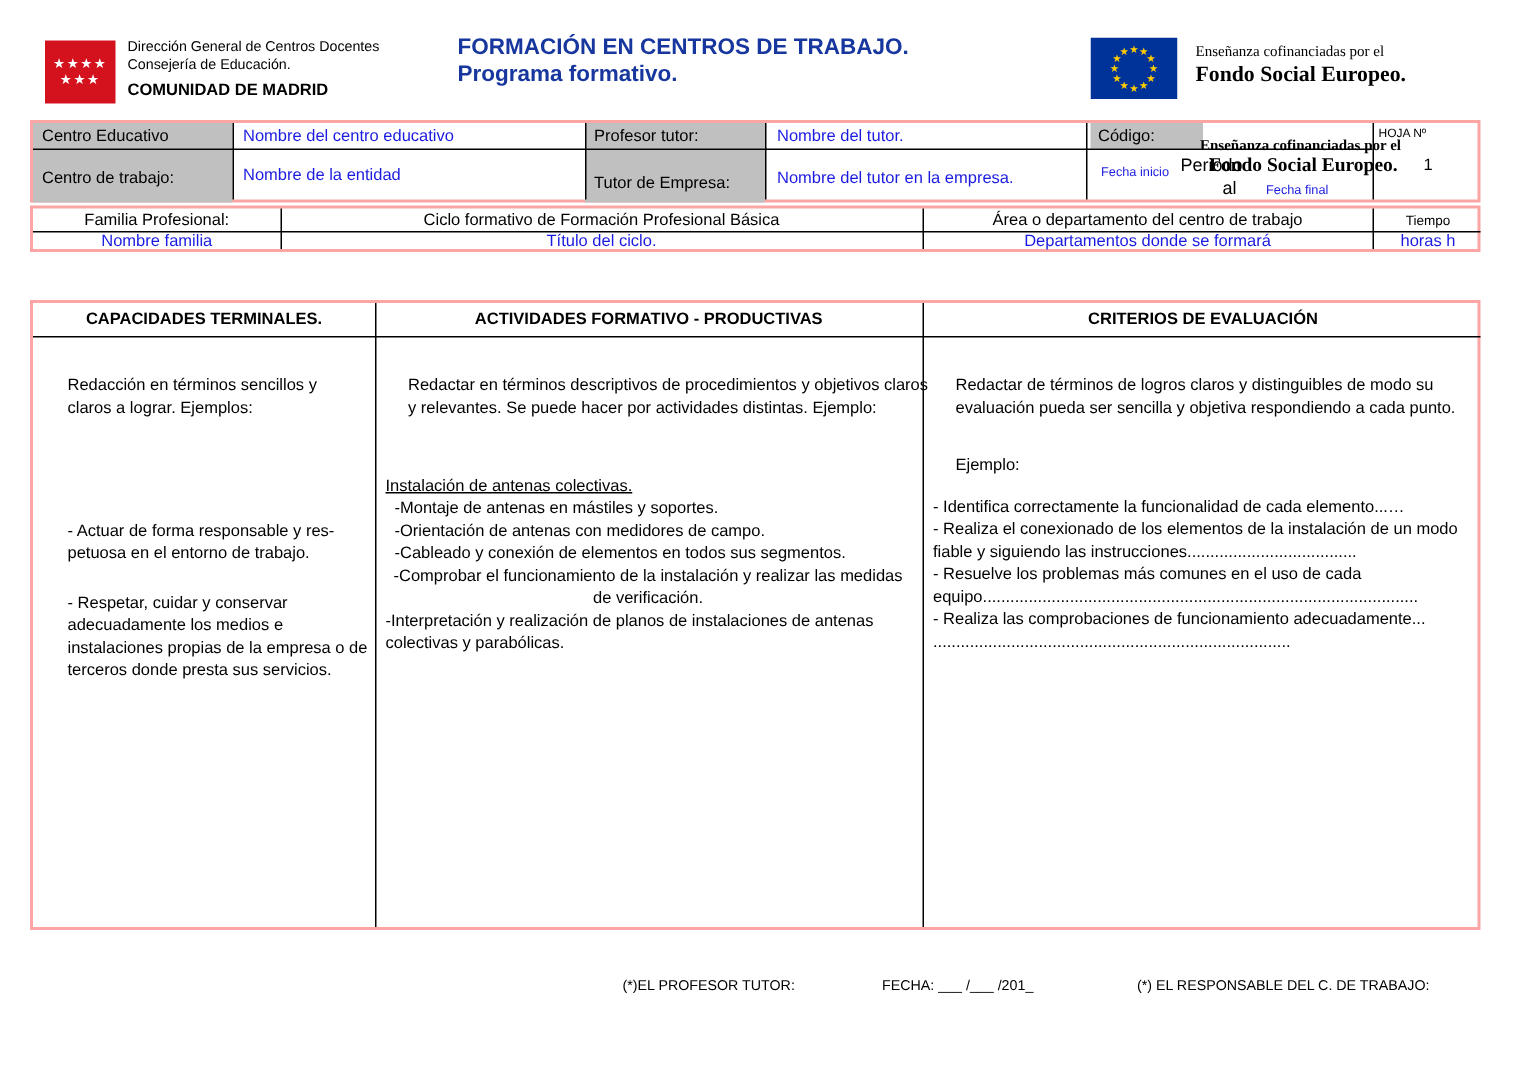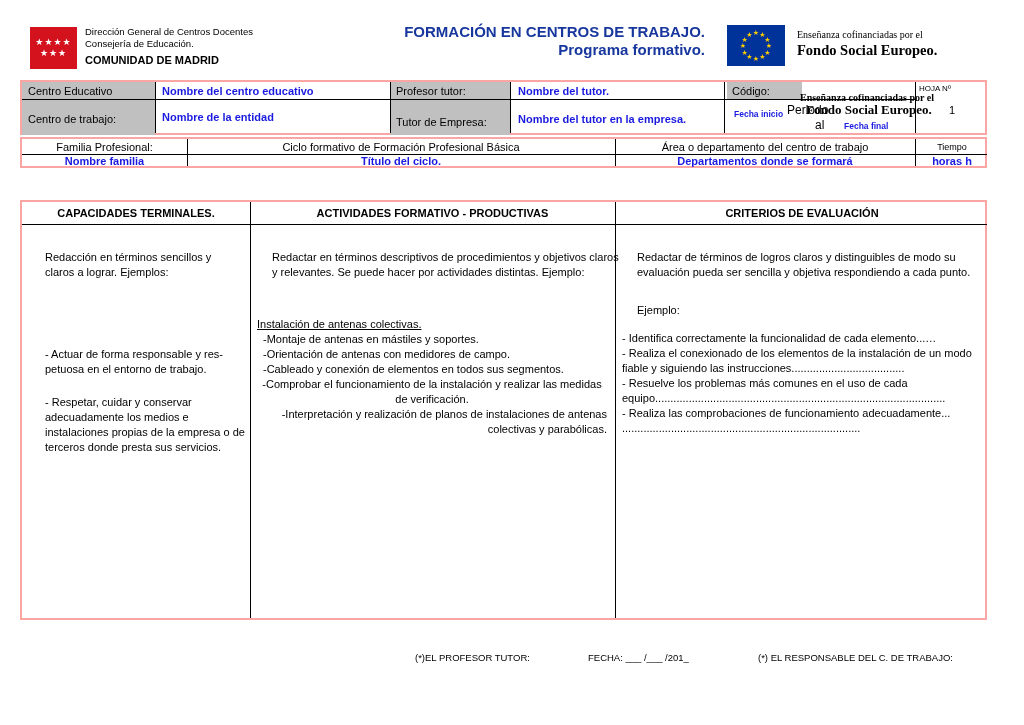--- a/index.html
+++ b/index.html
@@ -5,21 +5,21 @@
   * { margin:0; padding:0; box-sizing:border-box; }
   html,body { width:1024px; height:725px; }
   body {
     background:#ffffff;
     font-family:"Liberation Sans", sans-serif;
     color:#000;
     position:relative;
     overflow:hidden;
   }
   .abs { position:absolute; }
-  .blue { color:#1a1ae0; font-weight:bold; }
+  .blue { color:#1a1ae0; font-weight:normal; }
   .titleblue { color:#17379e; font-weight:bold; }
   .gray { background:#c0c0c0; }
   .box { position:absolute; border:2px solid #fca5a5; }
   .vline { position:absolute; width:1px; background:#000; top:0; bottom:0; }
   .hline { position:absolute; height:1px; background:#000; left:0; }
   .cell { position:absolute; font-size:11px; display:flex; align-items:center; }
   .cell.center { justify-content:center; text-align:center; }
   .t3-body { font-size:11px; line-height:15px; }
   .underline { text-decoration:underline; }
   .serif { font-family:"Liberation Serif", serif; }
@@ -34,21 +34,21 @@
     <div style="color:#fff;font-size:9px;line-height:11px;text-align:center;letter-spacing:1px">★★★★</div>
     <div style="color:#fff;font-size:9px;line-height:11px;text-align:center;letter-spacing:1px">★★★</div>
   </div>
 
   <div class="abs" style="left:85px;top:26px;font-size:9.5px;line-height:12px">
     <div>Dirección General de Centros Docentes</div>
     <div>Consejería de Educación.</div>
     <div style="font-weight:bold;font-size:11px;margin-top:4px">COMUNIDAD DE MADRID</div>
   </div>
 
-  <div class="abs titleblue" style="left:305px;top:23px;width:400px;text-align:right;font-size:15px;line-height:18px">
+  <div class="abs titleblue" style="left:305px;top:23px;width:400px;text-align:left;font-size:15px;line-height:18px">
     <div>FORMACIÓN EN CENTROS DE TRABAJO.</div>
     <div>Programa formativo.</div>
   </div>
 
   <div class="abs" style="left:727px;top:25px;width:58px;height:41px">
     <svg width="58" height="41" viewBox="0 0 58 41">
       <rect width="58" height="41" fill="#003399"></rect>
       <g fill="#ffcc00" font-size="7" text-anchor="middle" font-family="DejaVu Sans">
         <text x="29" y="10">★</text>
         <text x="35.5" y="11.7">★</text>
@@ -142,21 +142,21 @@
     </div>
 
     <div class="abs t3-body" style="left:228px;top:22px;width:365px;height:396px">
       <p class="abs" style="left:7px;top:11px;width:350px">Redactar en términos descriptivos de procedimientos y objetivos claros y relevantes. Se puede hacer por actividades distintas. Ejemplo:</p>
       <div class="abs" style="left:7px;top:93px;width:350px">
         <div class="underline">Instalación de antenas colectivas.</div>
         <div style="padding-left:6px">-Montaje de antenas en mástiles y soportes.</div>
         <div style="padding-left:6px">-Orientación de antenas con medidores de campo.</div>
         <div style="padding-left:6px">-Cableado y conexión de elementos en todos sus segmentos.</div>
         <div style="text-align:center">-Comprobar el funcionamiento de la instalación y realizar las medidas de verificación.</div>
-        <div style="text-align:right">-Interpretación y realización de planos de instalaciones de antenas colectivas y parabólicas.</div>
+        <div style="text-align:left">-Interpretación y realización de planos de instalaciones de antenas colectivas y parabólicas.</div>
       </div>
     </div>
 
     <div class="abs t3-body" style="left:593px;top:22px;width:374px;height:396px">
       <p class="abs" style="left:7px;top:11px;width:358px">Redactar de términos de logros claros y distinguibles de modo su evaluación pueda ser sencilla y objetiva respondiendo a cada punto.</p>
       <p class="abs" style="left:7px;top:64px;width:358px">Ejemplo:</p>
       <div class="abs" style="left:7px;top:107px;width:358px">
         <div>- Identifica correctamente  la funcionalidad de cada elemento...…</div>
         <div>- Realiza el conexionado de los elementos de la instalación de un modo fiable y siguiendo las instrucciones.....................................</div>
         <div>- Resuelve los problemas más comunes en el uso de cada equipo...............................................................................................</div>

